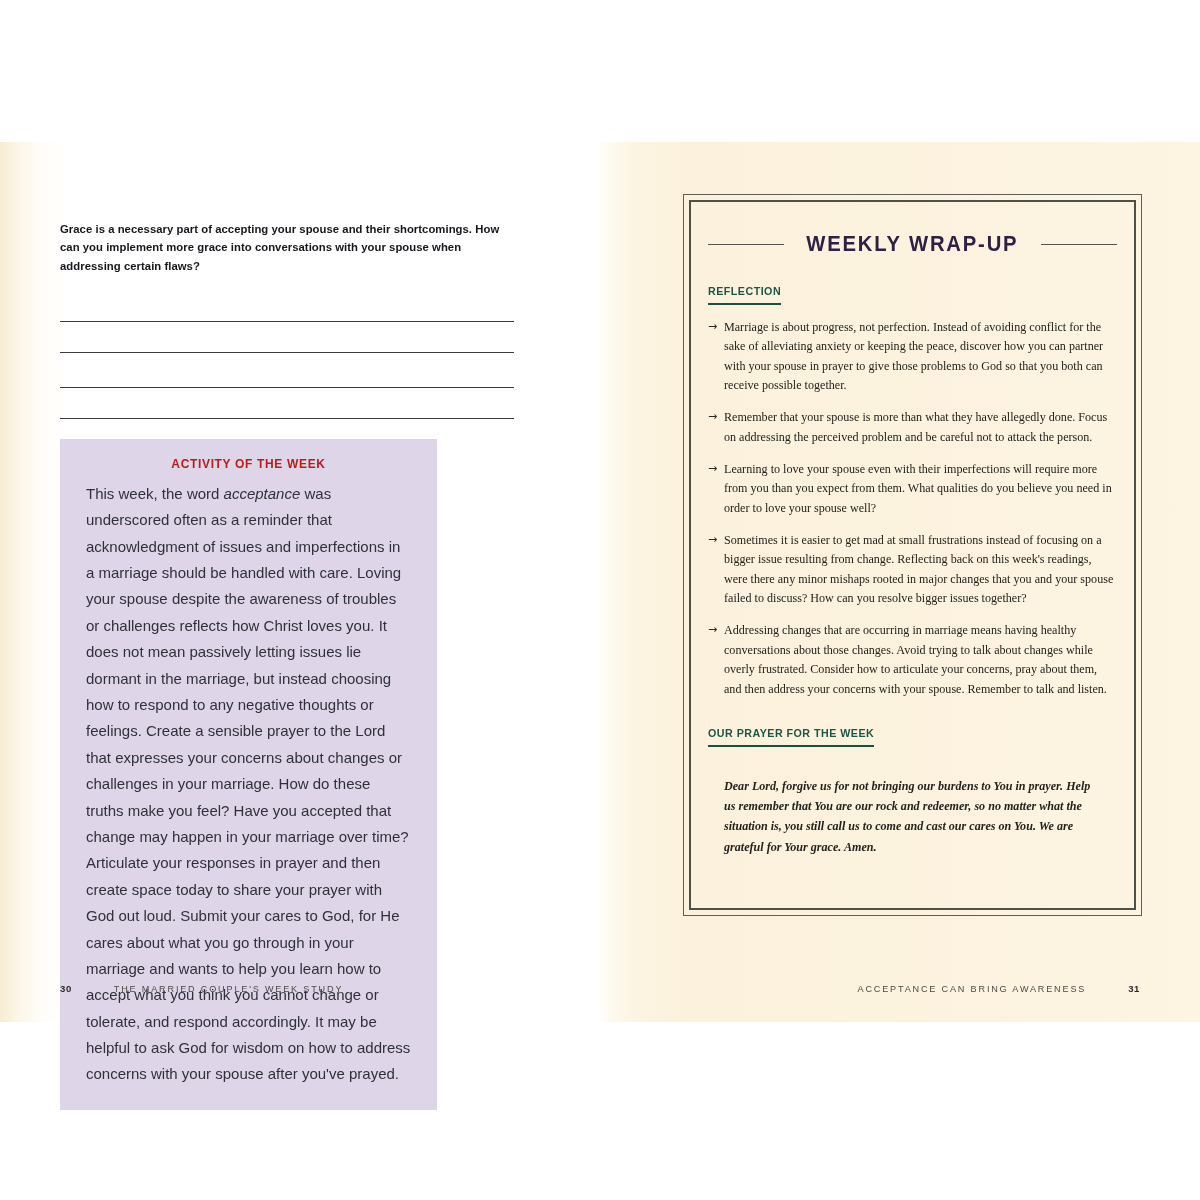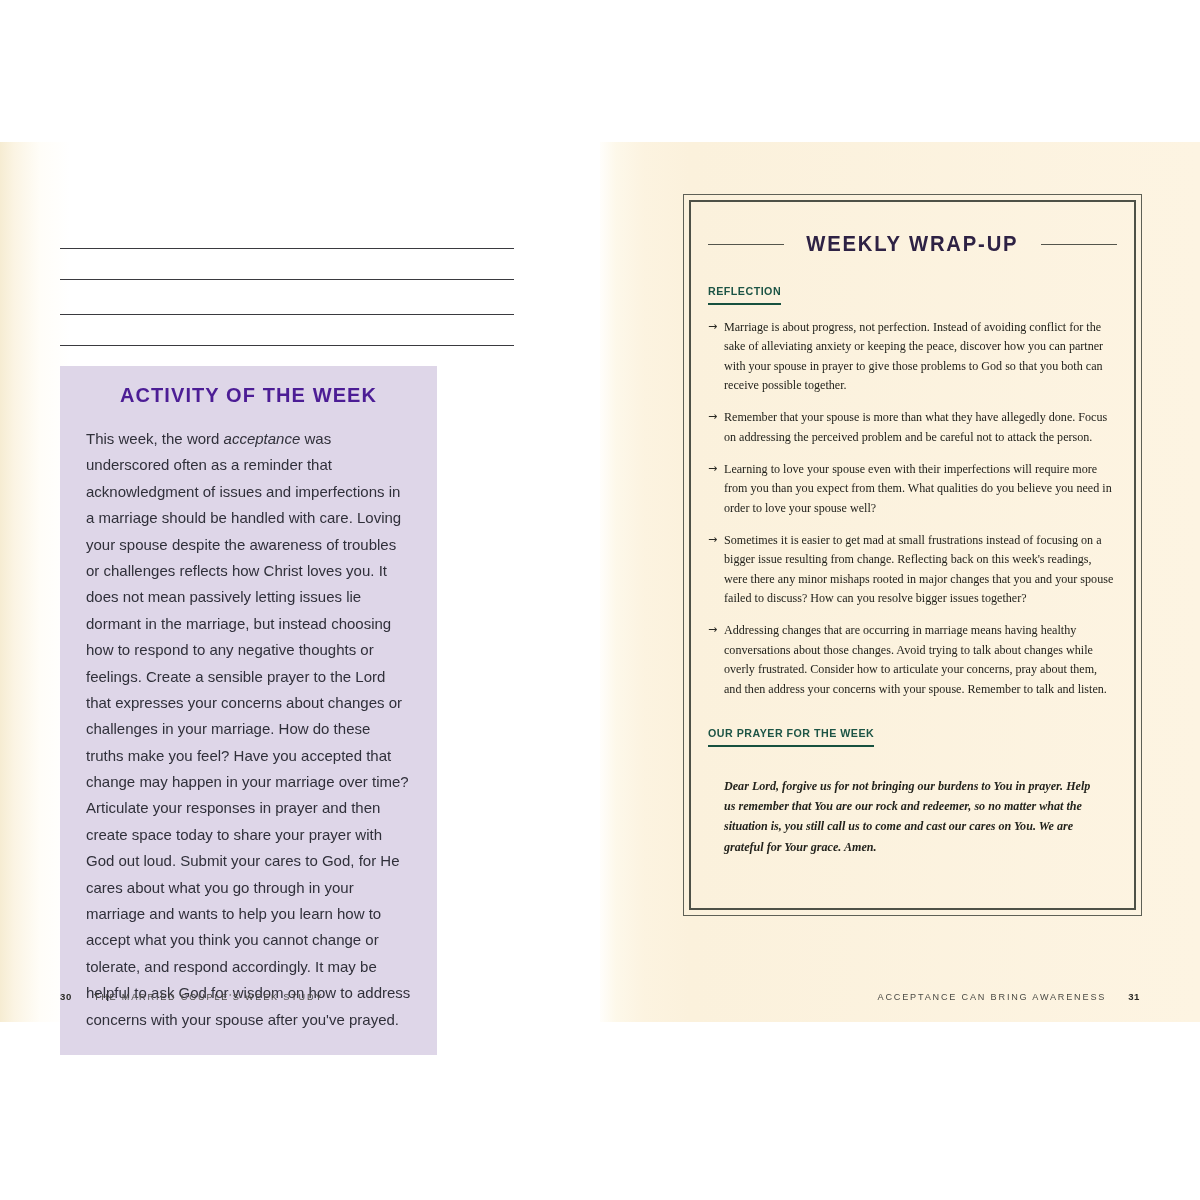--- a/index.html
+++ b/index.html
@@ -60,25 +60,25 @@
   
   .activity{
     margin-top:18px;
     background:#ded6e8;
     padding:16px 26px 22px 26px;
     width:377px;
     box-sizing:border-box;
   }
   .activity-title{
     text-align:center;
-    font-size:20px;
+    font-size:12px;
     font-weight:bold;
     letter-spacing:.055em;
-    color:#4c1d95;
-    margin:2px 0 19px 0;
+    color:#b91c1c;
+    margin:2px 0 10px 0;
   }
   .activity-body{
     font-size:15px;
     line-height:1.76;
     color:#30303a;
     margin:0;
   }
   .activity-body em{font-style:italic;}
 
   
@@ -159,46 +159,48 @@
     font-style:italic;
     font-weight:bold;
     line-height:1.68;
     color:#23231d;
     margin:16px;
   }
 
   
   .footer{
     position:absolute;
-    bottom:20px;
+    bottom:28px;
     display:flex;
     align-items:center;
     font-size:9.1px;
     letter-spacing:.2em;
     color:#4a4a44;
+    gap:20px;
   }
   .footer-left{left:60px;}
   .footer-right{right:60px;text-align:center;}
   .folio{
     font-weight:bold;
     color:#2a2a26;
     font-size:9.6px;
     letter-spacing:.06em;
   }
   .rt{padding-left:22px;}
   .lt{padding-right:22px;}
 </style>
 </head>
 <body>
 
 <div class="spread">
 
   <div class="page-left">
     <div class="left-inner">
 
+      <p class="question">Grace is a necessary part of accepting your spouse and their shortcomings. How can you implement more grace into conversations with your spouse when addressing certain flaws?</p>
 
       <div class="answer-block">
         <div class="ans-row">
           <span class="ans-rule"></span>
         </div>
         <div class="ans-row">
           <span class="ans-rule"></span>
         </div>
       </div>
 

